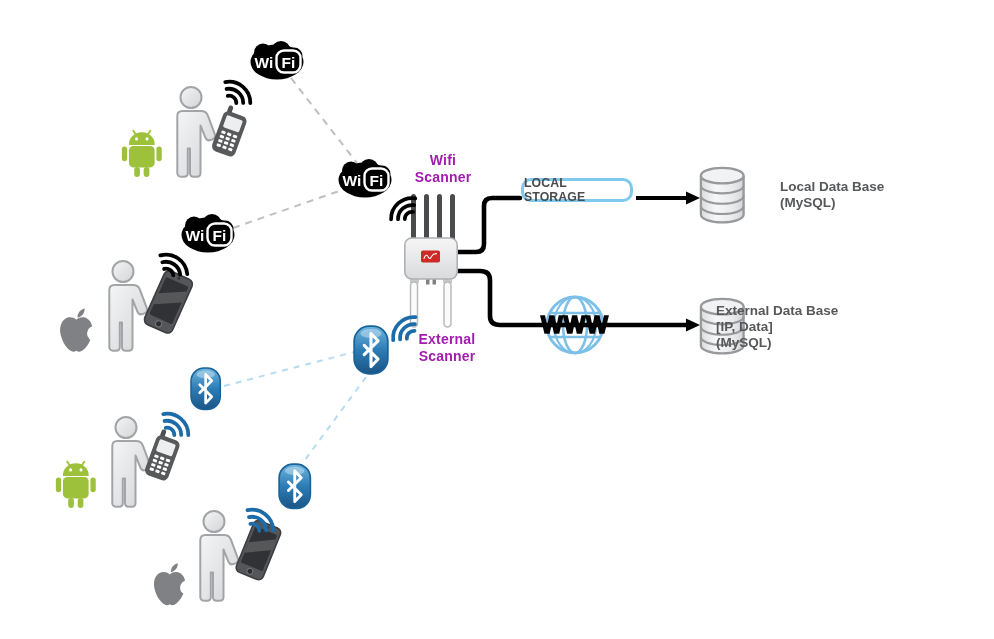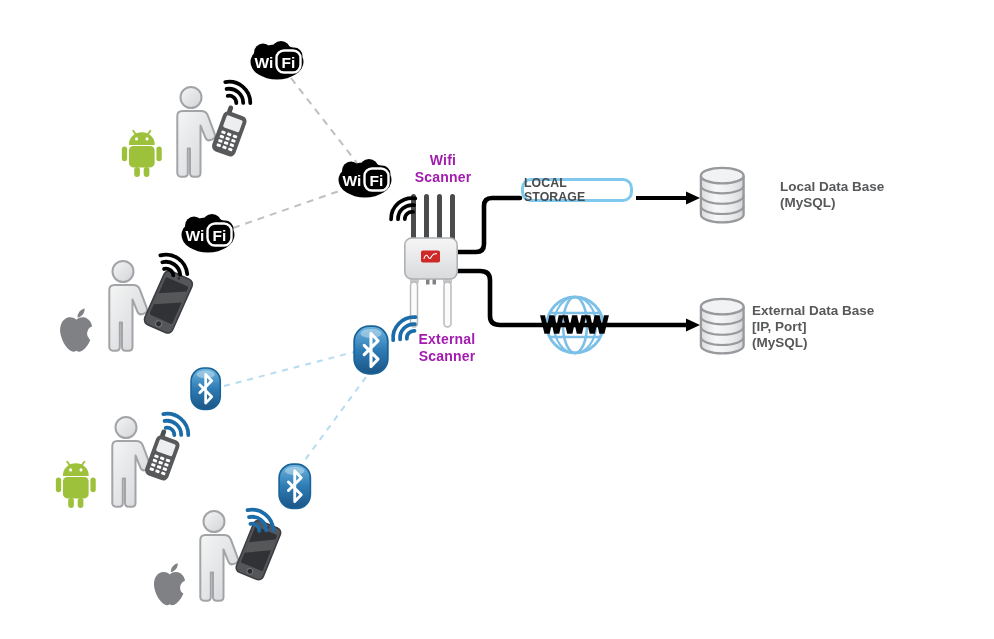--- a/index.html
+++ b/index.html
@@ -228,19 +228,19 @@
 
 <div class="storage-box">
   <div>LOCAL STORAGE</div>
 </div>
 
 <div class="lbl db-lbl" style="left:754px;top:179px;margin-left:26px;">
   <div>Local Data Base</div>
   <div>(MySQL)</div>
 </div>
 
-<div class="lbl db-lbl" style="left:752px;top:303px;">
+<div class="lbl db-lbl" style="left:716px;top:303px;">
   <div>External Data Base</div>
-  <div>[IP, Port]</div>
+  <div>[IP, Data]</div>
   <div>(MySQL)</div>
 </div>
 
 </div>
 
 </body></html>

